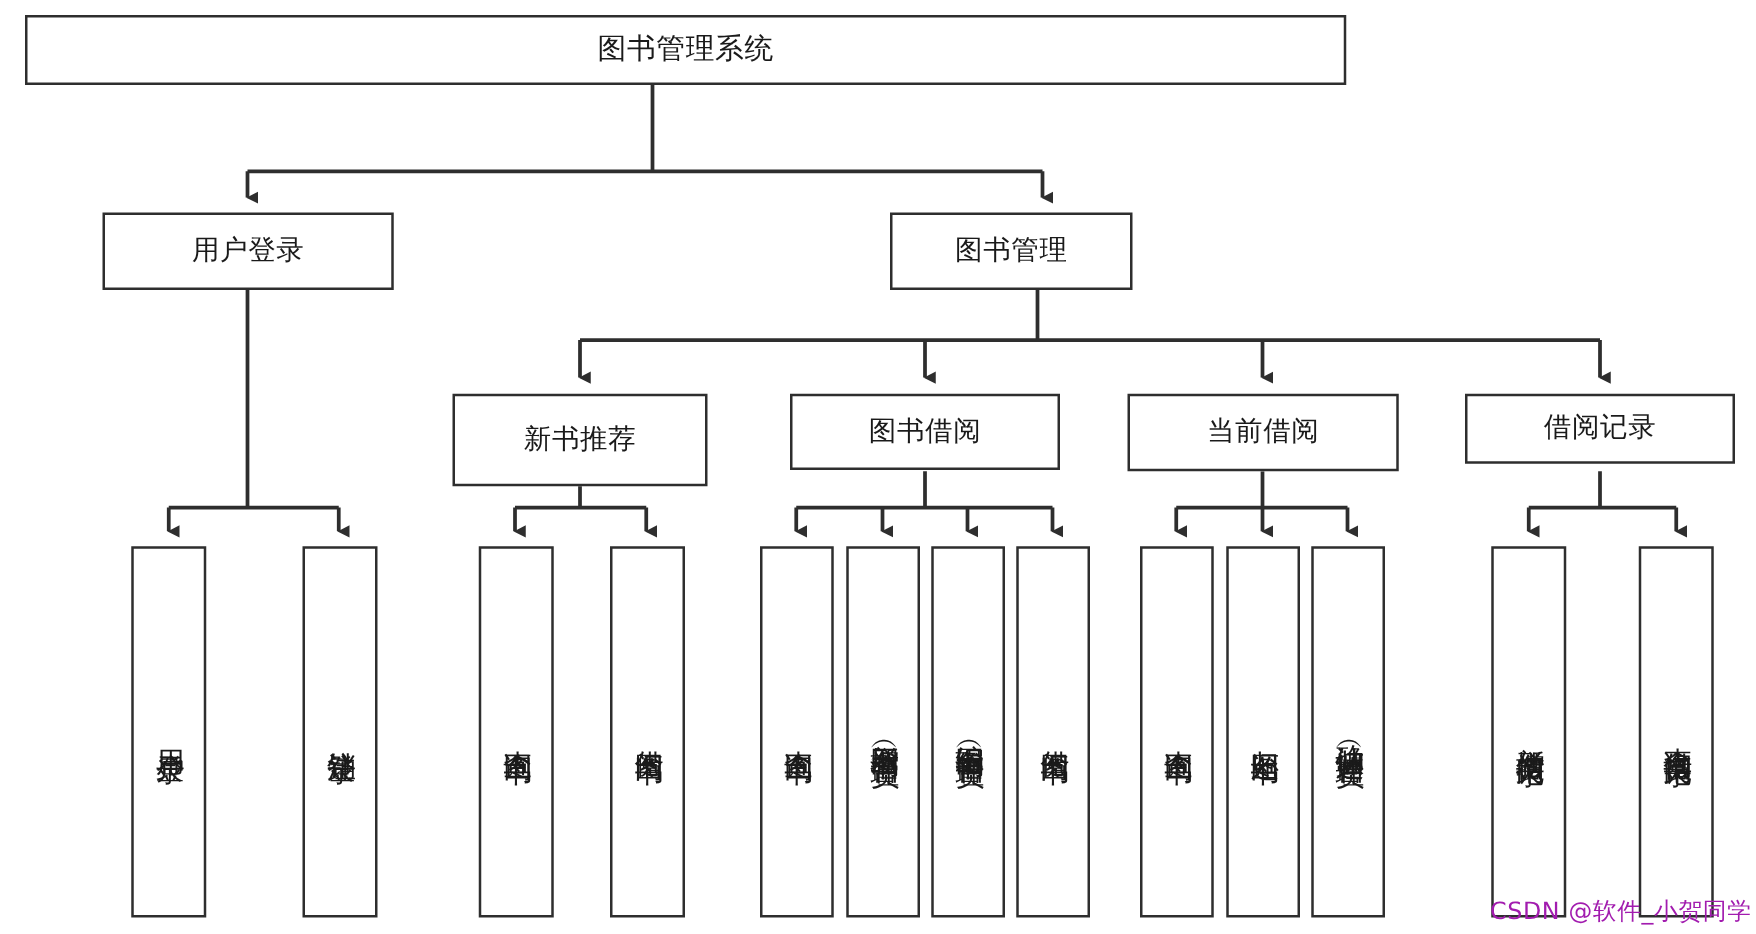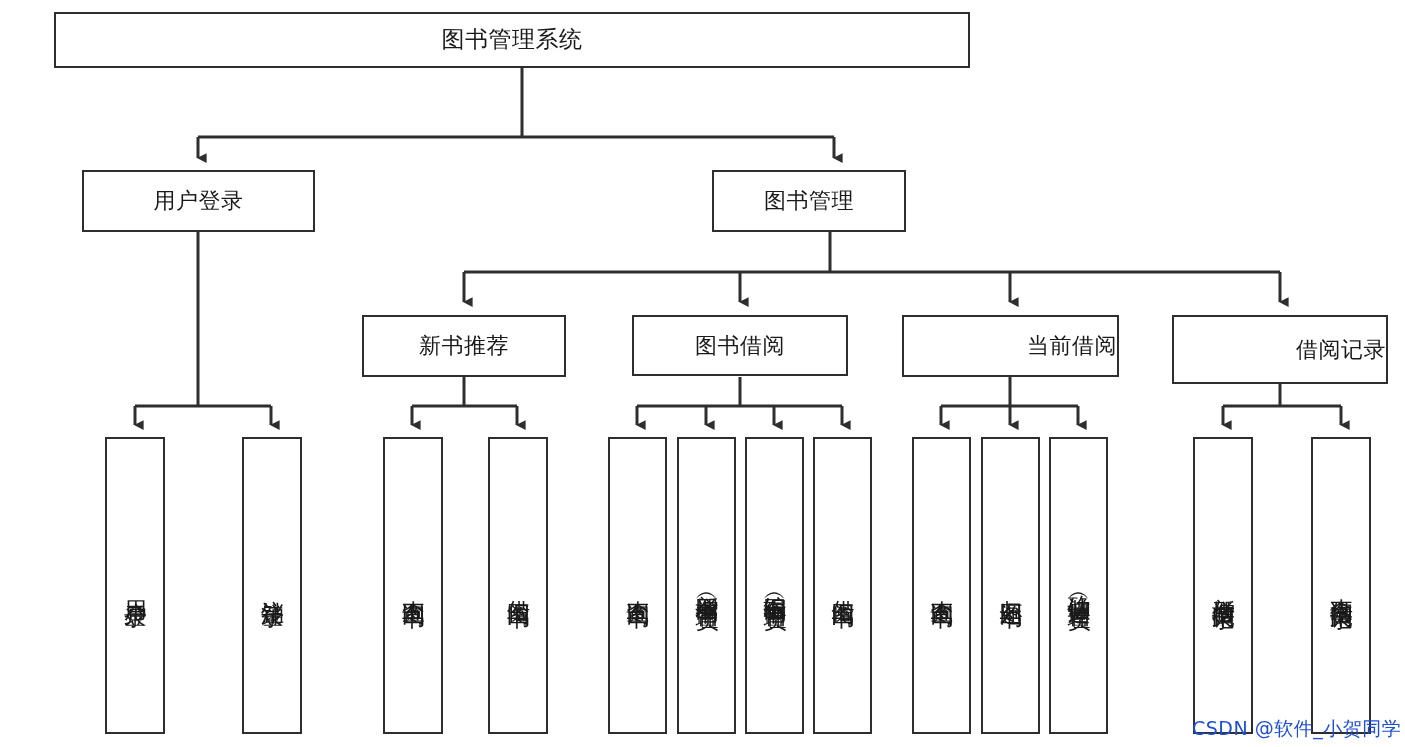--- a/index.html
+++ b/index.html
@@ -52,21 +52,21 @@
     writing-mode: vertical-rl;
     text-orientation: upright;
     font-size: 23px;
     line-height: 1.12;
     letter-spacing: 2px;
     white-space: nowrap;
   }
   .watermark {
     position: absolute;
     font-size: 19px;
-    color: #1d4ed8;
+    color: #a21caf;
     white-space: nowrap;
     letter-spacing: 0.5px;
     font-family: "DejaVu Sans", "Liberation Sans", sans-serif;
   }
 </style>
 </head>
 <body>
 
 <div id="canvas">
 
@@ -113,45 +113,45 @@
       <path d="M1010,406 L1010,425" marker-end="url(#arrow)"></path>
       <path d="M1078,406 L1078,425" marker-end="url(#arrow)"></path>
 
       <path d="M1280,377 L1280,406"></path>
       <path d="M1223,406 L1341,406"></path>
       <path d="M1223,406 L1223,425" marker-end="url(#arrow)"></path>
       <path d="M1341,406 L1341,425" marker-end="url(#arrow)"></path>
     </g>
   </svg>
 
-  <div class="node node-root" style="left:20px; top:12px; width:916px; height:56px;margin-left:34px;">
+  <div class="node node-root" style="left:20px; top:12px; width:1057px; height:56px;">
     <span class="label">图书管理系统</span>
   </div>
 
   <div class="node node-l2" style="left:82px; top:170px; width:233px; height:62px;">
     <span class="label">用户登录</span>
   </div>
 
   <div class="node node-l2" style="left:712px; top:170px; width:194px; height:62px;">
     <span class="label">图书管理</span>
   </div>
 
-  <div class="node node-l3" style="left:362px; top:315px; width:204px; height:62px;">
+  <div class="node node-l3" style="left:362px; top:315px; width:204px; height:74px;">
     <span class="label">新书推荐</span>
   </div>
 
   <div class="node node-l3" style="left:632px; top:315px; width:216px; height:61px;">
     <span class="label">图书借阅</span>
   </div>
 
-  <div class="node node-l3" style="left:902px; top:315px; width:217px; height:62px;justify-content:flex-end;">
+  <div class="node node-l3" style="left:902px; top:315px; width:217px; height:62px;">
     <span class="label">当前借阅</span>
   </div>
 
-  <div class="node node-l3" style="left:1172px; top:315px; width:216px; height:69px;justify-content:flex-end;">
+  <div class="node node-l3" style="left:1172px; top:315px; width:216px; height:56px;">
     <span class="label">借阅记录</span>
   </div>
 
   <div class="node node-leaf" style="left:105px; top:437px; width:60px; height:297px;">
     <span class="label">用户登录</span>
   </div>
   <div class="node node-leaf" style="left:242px; top:437px; width:60px; height:297px;">
     <span class="label">注销登录</span>
   </div>
 

